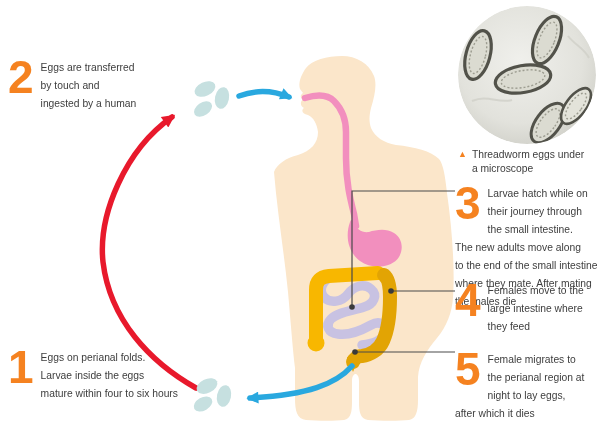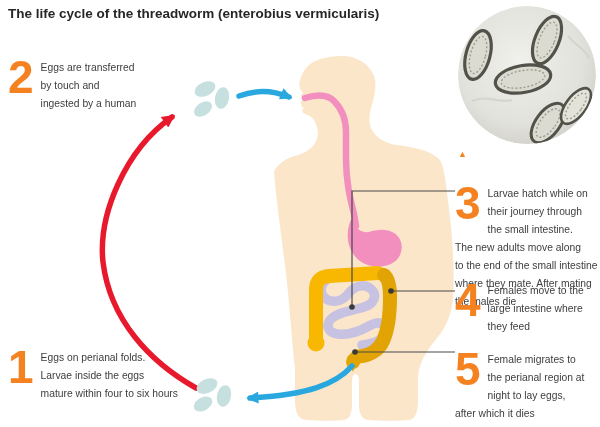--- a/index.html
+++ b/index.html
@@ -43,21 +43,20 @@
   #micro-caption .tri {
     color:#f58220; font-size:9px; line-height:13.6px; margin-right:5px;
   }
   #micro-caption .cap-text { white-space:pre; }
 </style>
 </head>
 <body>
 
 <div id="stage">
 
-  <div id="page-title">The life cycle of the threadworm (enterobius vermicularis)</div>
 
   <svg id="diagram-svg" width="600" height="427" viewBox="0 0 600 427">
     <defs>
       <marker id="arrow-red" viewBox="0 0 10 10" refX="7" refY="5" markerWidth="15" markerHeight="13" markerUnits="userSpaceOnUse" orient="auto">
         <path d="M0,0 L10,5 L0,10 Z" fill="#e8192c"></path>
       </marker>
       <marker id="arrow-blue" viewBox="0 0 10 10" refX="7" refY="5" markerWidth="14" markerHeight="12" markerUnits="userSpaceOnUse" orient="auto">
         <path d="M0,0 L10,5 L0,10 Z" fill="#29a8df"></path>
       </marker>
     </defs>
@@ -185,20 +184,22 @@
       </g>
       <g transform="rotate(37 118 100)">
         <ellipse cx="118" cy="100" rx="10" ry="21" fill="#e3e3da" stroke="#52524a" stroke-width="2.6"></ellipse>
         <ellipse cx="118" cy="100" rx="6" ry="15.5" fill="none" stroke="#9c9c90" stroke-width="1.4" stroke-dasharray="2,2"></ellipse>
       </g>
     </svg>
   </div>
 
   <div id="micro-caption">
     <span class="tri">▲</span>
+    <span class="cap-text">Threadworm eggs under
+a microscope</span>
   </div>
 
   <div class="ann" id="annotation-2">
     <span class="num">2</span>
     <span class="ann-text">Eggs are transferred
 by touch and
 ingested by a human</span>
   </div>
 
   <div class="ann" id="annotation-1">

